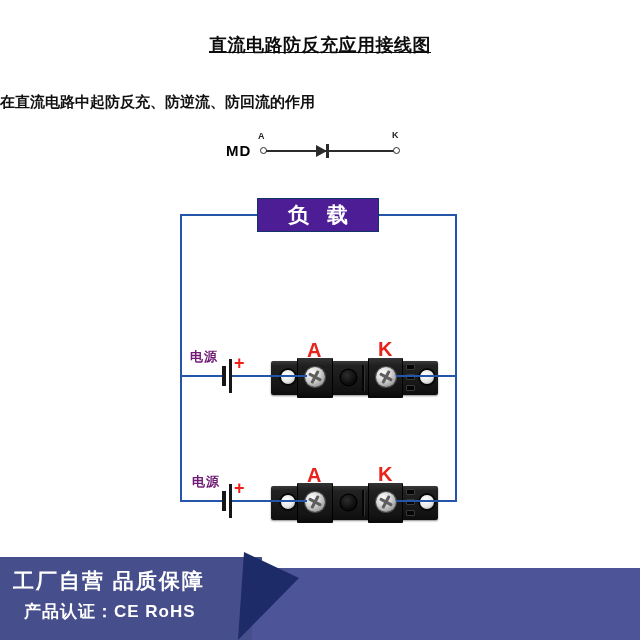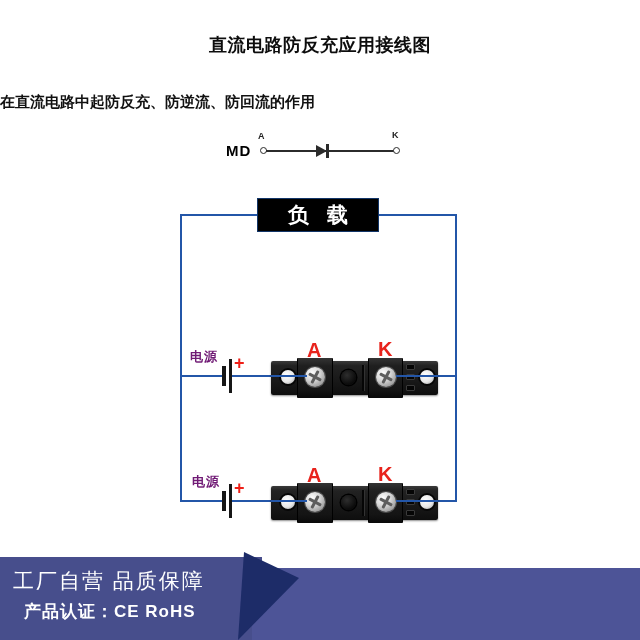--- a/index.html
+++ b/index.html
@@ -4,21 +4,21 @@
 <style>
   * { margin:0; padding:0; box-sizing:border-box; }
   html,body { background:#fff; }
   .stage {
     position:relative; width:640px; height:640px; background:#ffffff;
     font-family:"Liberation Sans", sans-serif; overflow:hidden;
   }
   .abs { position:absolute; }
 
   
-  .title { left:0; right:0; top:33px; text-align:center; font-size:18px; font-weight:bold; color:#0d0d0d; letter-spacing:0.5px; }
+  .title { left:0; right:0; top:33px; text-align:center; font-size:18px; font-weight:bold; color:#0d0d0d; letter-spacing:0.5px;text-decoration:underline; }
   .desc1 { left:0; right:0; top:72px; text-align:center; font-size:15px; font-weight:600; color:#111; letter-spacing:0px; }
   .desc2 { left:0; right:0; top:93px; text-align:left; font-size:15px; font-weight:600; color:#111; }
 
   
   .sym-md { left:226px; top:142px; font-size:15px; color:#000000; letter-spacing:1px;font-weight:bold; }
   .sym-line { left:266px; top:150px; width:129px; height:2px; background:#2b2b2b; }
   .sym-term { width:7px; height:7px; border:1.6px solid #2b2b2b; border-radius:50%; background:#fff; }
   .sym-a-circ { left:260px; top:147px; }
   .sym-k-circ { left:393px; top:147px; }
   .sym-a-lab { left:258px; top:131px; font-size:9px; font-weight:bold; color:#222; }
@@ -29,21 +29,21 @@
   
   .wire { background:#2356a8; position:absolute; }
   .w-top   { left:180px; top:214px; width:277px; height:2px; }
   .w-left  { left:180px; top:214px; width:2px;  height:288px; }
   .w-right { left:455px; top:214px; width:2px;  height:288px; }
   .w-br1   { left:180px; top:375px; width:277px; height:2px; }
   .w-br2   { left:180px; top:500px; width:277px; height:2px; }
 
   
   .load-box {
-    left:257px; top:198px; width:122px; height:34px; background:#000000;
+    left:257px; top:198px; width:122px; height:34px; background:#4c1d95;
     color:#fff; font-size:21px; font-weight:bold; letter-spacing:6px;
     display:flex; align-items:center; justify-content:center; text-indent:6px;
     box-shadow:0 0 0 1px #123568 inset; z-index:3;
   }
 
   
   .bat-label { font-size:13px; font-weight:bold; color:#701a75; letter-spacing:1px; }
   .bat-mask { width:3px; height:8px; background:#fff; }
   .bat-short { width:4px; height:20px; background:#161616; }
   .bat-long  { width:3px; height:34px; background:#161616; }
@@ -95,21 +95,21 @@
   .slot { width:9px; height:6px; background:#050505; border:1px solid #3a3a3a; border-radius:1px; }
 
   .mod-wire { position:absolute; height:2px; background:#2356a8; z-index:3; }
 
   .ak-label { font-size:20px; font-weight:bold; color:#e8231c; z-index:3; }
 
   
   .foot-left  { left:0; top:557px; width:262px; height:83px; background:#474e8c; z-index:1; }
   .foot-right { left:252px; top:568px; width:388px; height:72px; background:#4d5497; z-index:1; }
   .foot-tri   { left:224px; top:548px; z-index:2; }
-  .slogan1 { left:13px; top:567px; font-size:21px; font-weight:normal; color:#fff; letter-spacing:2px; z-index:3; }
+  .slogan1 { left:13px; top:567px; font-size:21px; font-weight:bold; color:#fff; letter-spacing:2px; z-index:3; }
   .slogan2 { left:24px; top:600px; font-size:17px; font-weight:bold; color:#fff; letter-spacing:1px; z-index:3; }
   .company { left:309px; top:588px; font-size:30px; font-weight:bold; color:#fff; letter-spacing:2px; z-index:3; white-space:nowrap; }
 </style>
 </head>
 <body>
 
 <div class="stage">
 
   <div class="abs title">直流电路防反充应用接线图</div>
   <div class="abs desc2">在直流电路中起防反充、防逆流、防回流的作用</div>

